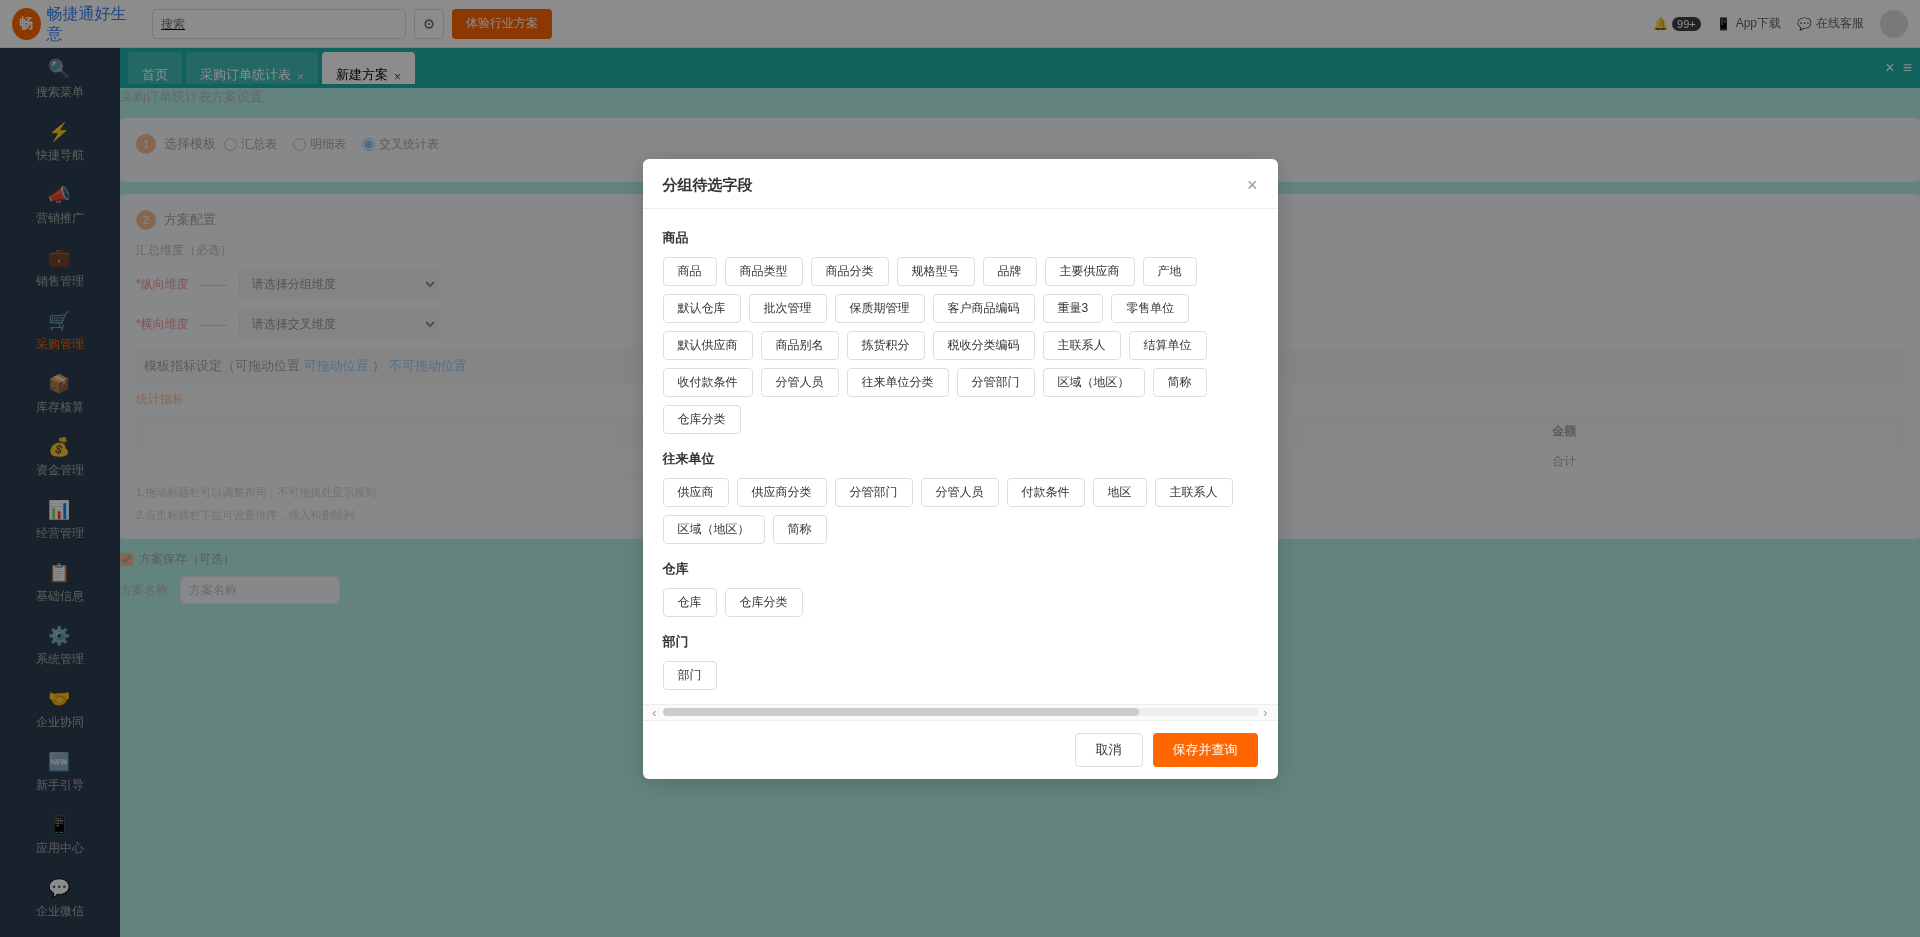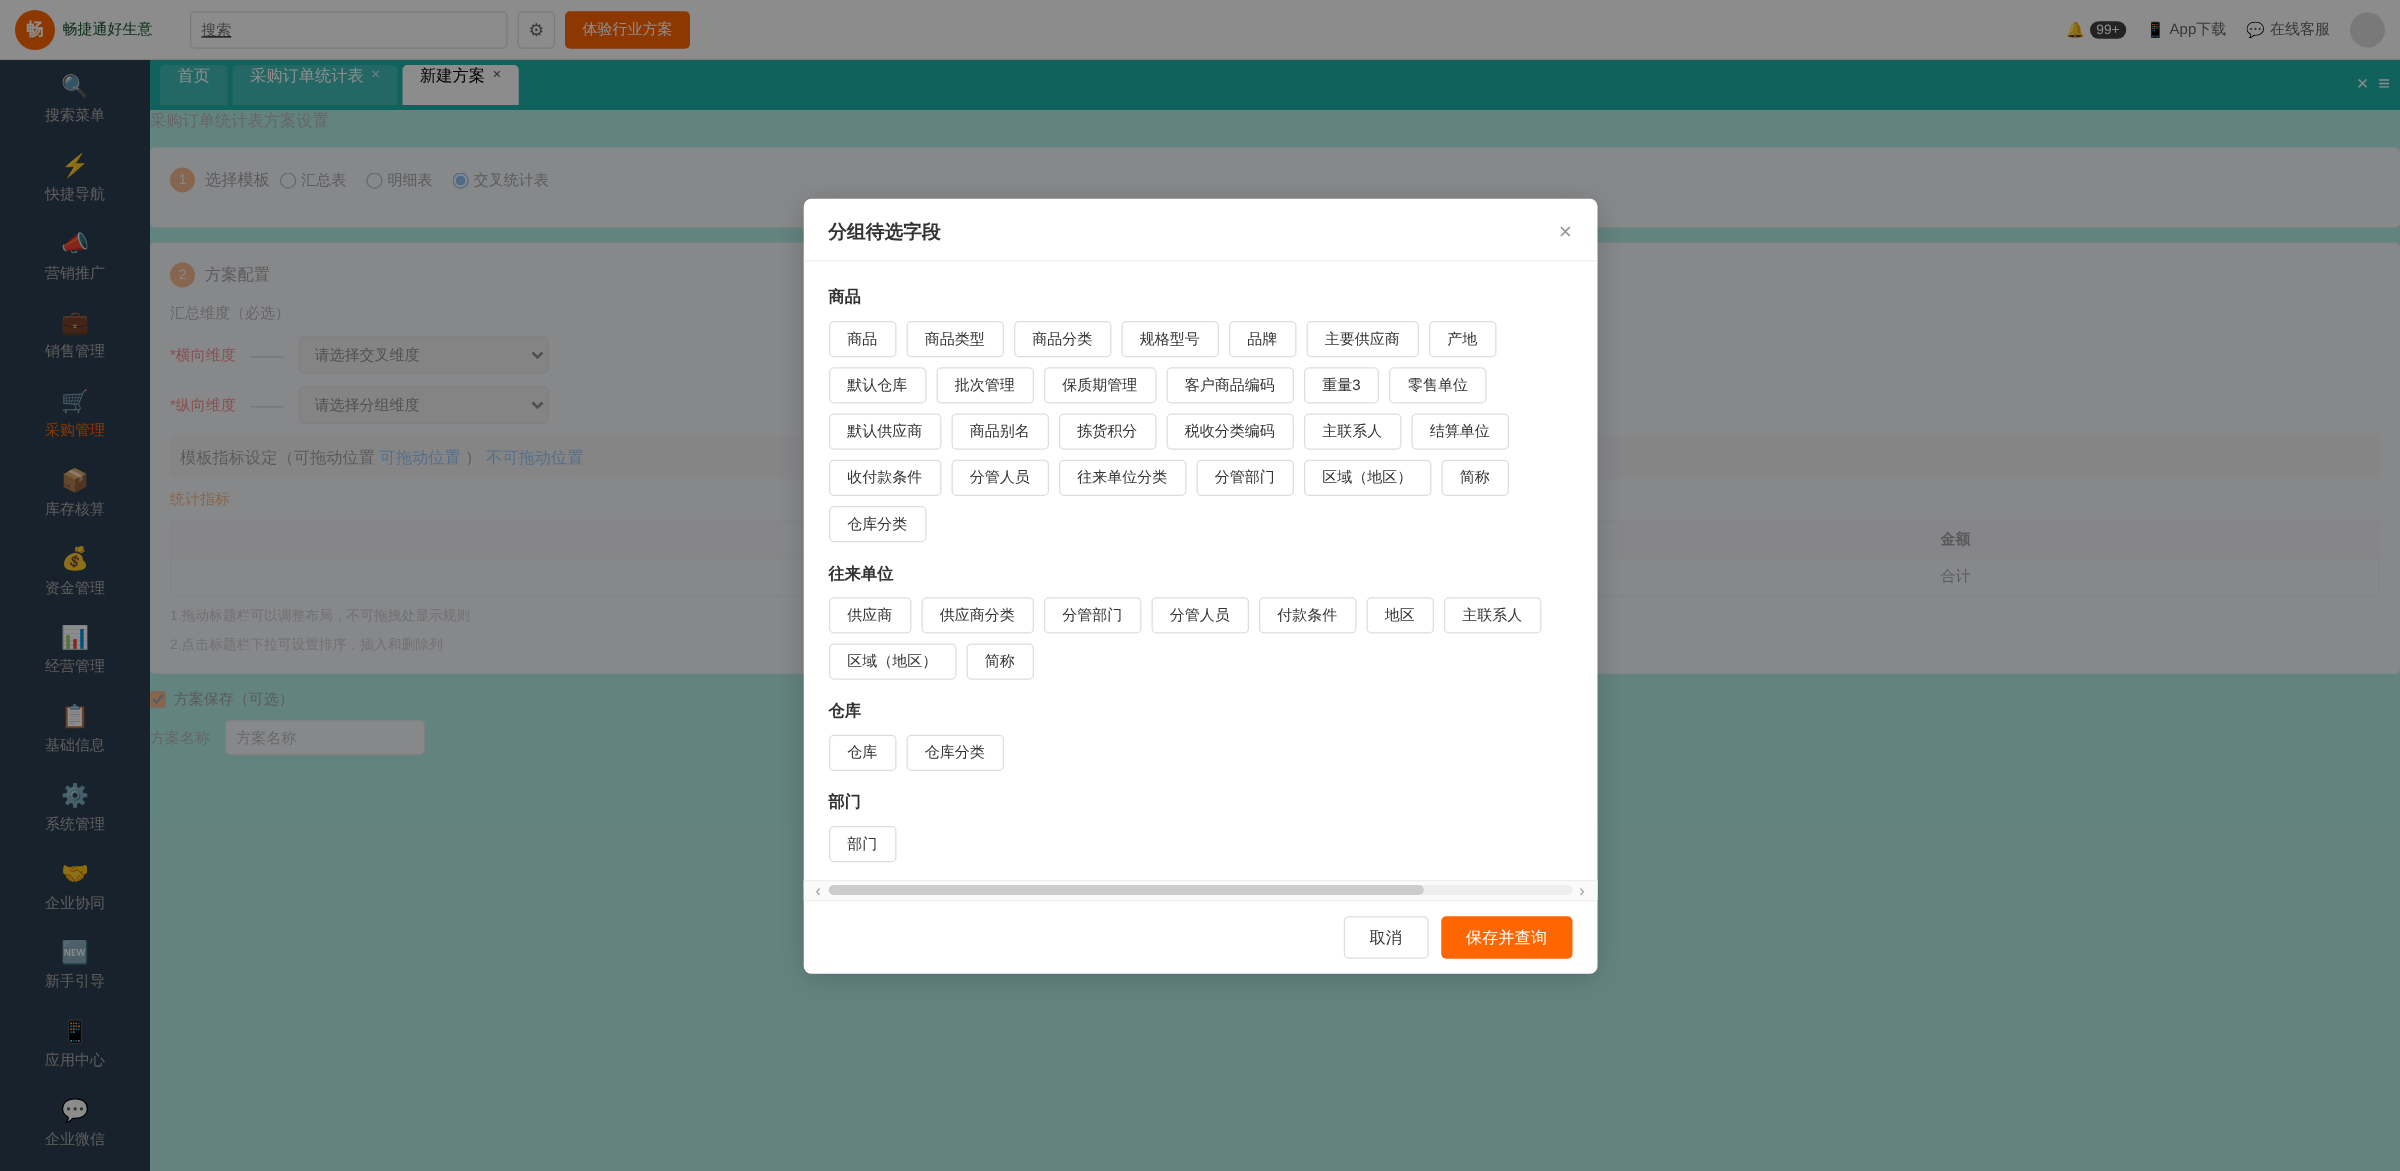--- a/index.html
+++ b/index.html
@@ -21,21 +21,21 @@
       align-items: center;
       gap: 6px;
     }
     .logo-icon {
       width: 32px; height: 32px;
       background: #f60;
       border-radius: 50%;
       display: flex; align-items: center; justify-content: center;
       color: #fff; font-weight: bold; font-size: 14px;
     }
-    .logo-text { font-size: 12px; color: #14532d; line-height: 1.2; }
+    .logo-text { font-size: 16px; color: #3b82f6; line-height: 1.2; }
     .search-area {
       flex: 1;
       display: flex;
       align-items: center;
       gap: 8px;
       max-width: 400px;
       margin-left: 20px;
     }
     .search-box {
       flex: 1;
@@ -96,21 +96,21 @@
       align-items: center;
       padding: 0 8px;
       gap: 4px;
     }
     .tab {
       height: 32px;
       padding: 0 14px;
       background: rgba(255,255,255,0.15);
       color: #fff;
       border-radius: 4px 4px 0 0;
-      display: flex; align-items: flex-start; gap: 6px;
+      display: flex; align-items: flex-end; gap: 6px;
       font-size: 13px;
       cursor: pointer;
     }
     .tab.active { background: #fff; color: #000000; }
     .tab-close { font-size: 12px; opacity: 0.7; }
     .tab-bar-right {
       margin-left: auto;
       display: flex; gap: 8px;
     }
     .tab-bar-btn {
@@ -431,31 +431,31 @@
 
   <div class="section-card">
     <div class="section-header">
       <div class="step-badge">2</div>
       <span class="section-title">方案配置</span>
     </div>
     <div class="form-row">
       <span class="form-label">汇总维度（必选）</span>
     </div>
     <div class="form-row">
+      <span class="form-label required">*纵向维度</span>
+      <span class="dash">——</span>
+      <select class="select-box">
+        <option>请选择分组维度</option>
+      </select>
+    </div>
+    <div class="form-row">
       <span class="form-label required">*横向维度</span>
       <span class="dash">——</span>
       <select class="select-box">
         <option>请选择交叉维度</option>
-      </select>
-    </div>
-    <div class="form-row">
-      <span class="form-label required">*纵向维度</span>
-      <span class="dash">——</span>
-      <select class="select-box">
-        <option>请选择分组维度</option>
       </select>
     </div>
     <div style="margin-top:8px; background:#f5f5f5; padding:8px; border-radius:4px;">
       <span>模板指标设定（可拖动位置</span>
       <span style="color:#1890ff;cursor:pointer">可拖动位置</span>
       <span>）</span>
       <span style="color:#1890ff;cursor:pointer">不可拖动位置</span>
     </div>
 
     <div style="margin-top:8px;">

